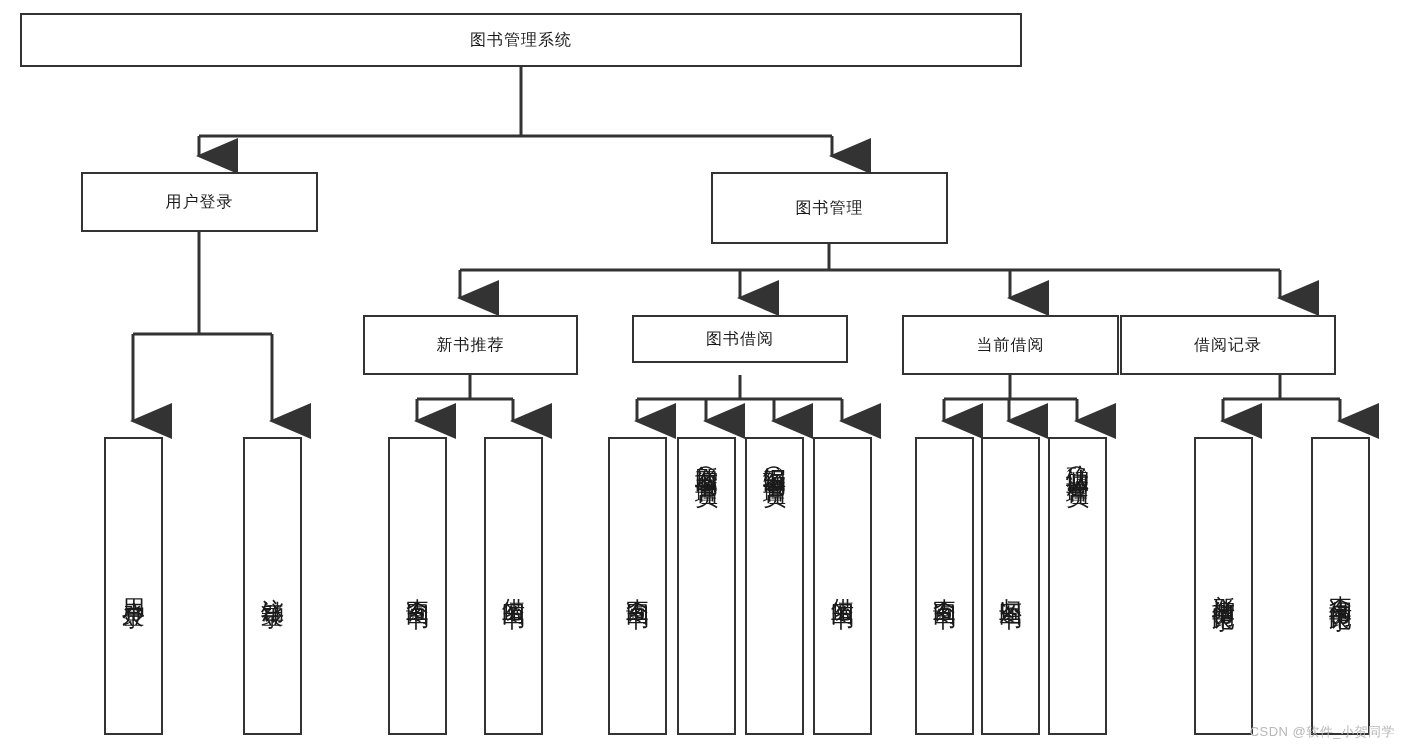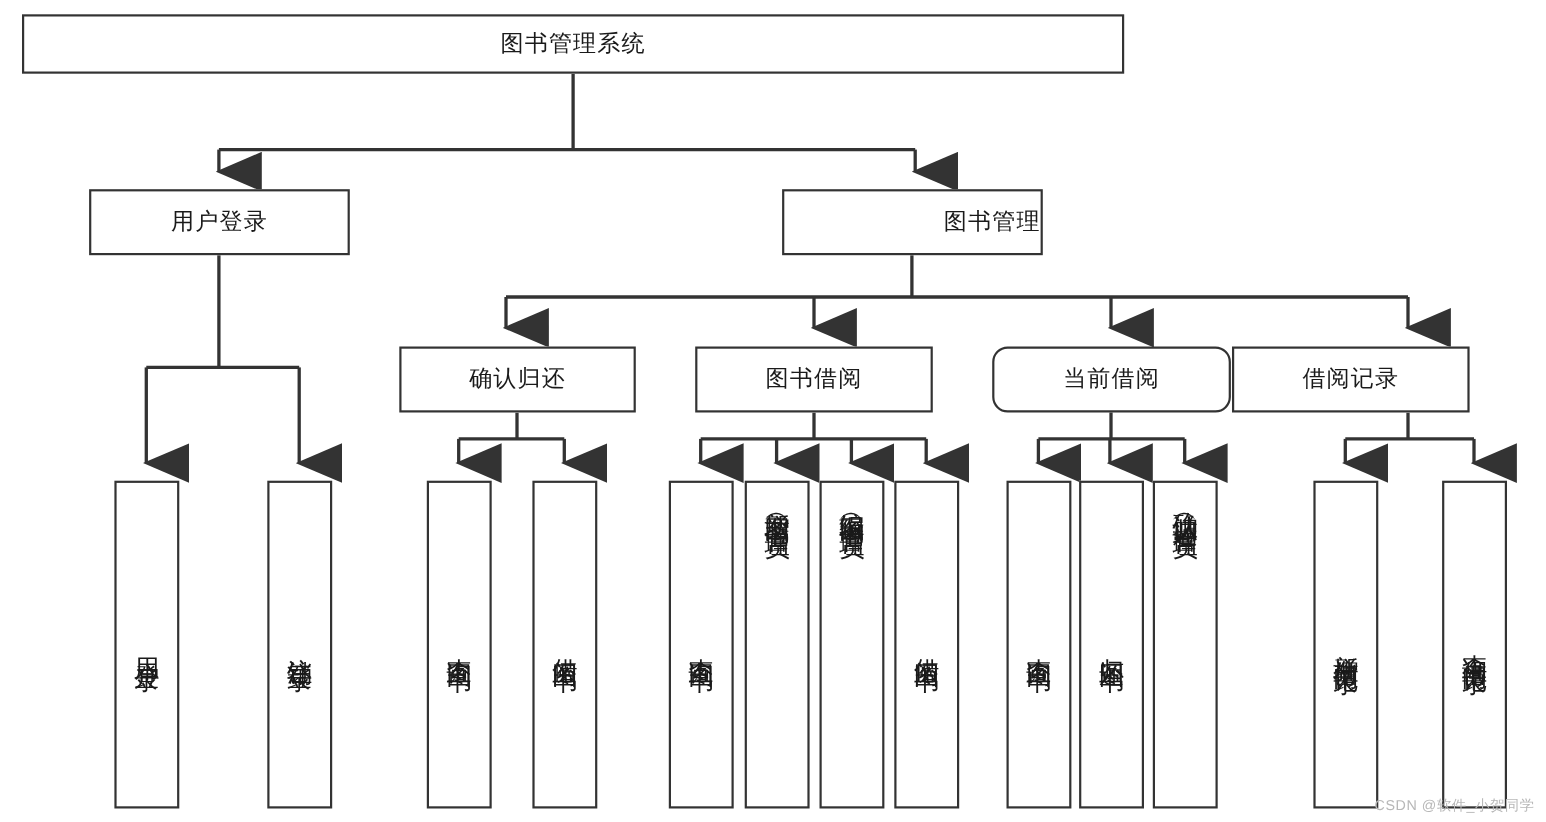--- a/index.html
+++ b/index.html
@@ -13,21 +13,21 @@
     position:absolute;
     background:#ffffff;
     border:2px solid #333333;
     box-sizing:border-box;
     display:flex;
     align-items:center;
     justify-content:center;
   }
   .node-label{
     color:#1a1a1a;
-    font-size:21px;
+    font-size:16px;
     line-height:1.35;
     letter-spacing:1px;
     white-space:nowrap;
     text-align:center;
     user-select:none;
   }
   .node-label.vertical{
     writing-mode:vertical-rl;
     text-orientation:upright;
     font-size:23px;
@@ -106,31 +106,31 @@
   </g>
 </svg>
 
 <div class="node-box" style="left:20px;top:13px;width:1002px;height:54px;">
   <span class="node-label">图书管理系统</span>
 </div>
 
 <div class="node-box" style="left:81px;top:172px;width:237px;height:60px;">
   <span class="node-label">用户登录</span>
 </div>
-<div class="node-box" style="left:711px;top:172px;width:237px;height:60px;justify-content:flex-end;">
+<div class="node-box" style="left:711px;top:172px;width:237px;height:72px;">
   <span class="node-label">图书管理</span>
 </div>
 
 <div class="node-box" style="left:363px;top:315px;width:215px;height:60px;">
-  <span class="node-label">确认归还</span>
+  <span class="node-label">新书推荐</span>
 </div>
-<div class="node-box" style="left:632px;top:315px;width:216px;height:60px;">
+<div class="node-box" style="left:632px;top:315px;width:216px;height:48px;">
   <span class="node-label">图书借阅</span>
 </div>
-<div class="node-box" style="left:902px;top:315px;width:217px;height:60px;border-radius:14px;">
+<div class="node-box" style="left:902px;top:315px;width:217px;height:60px;">
   <span class="node-label">当前借阅</span>
 </div>
 <div class="node-box" style="left:1120px;top:315px;width:216px;height:60px;">
   <span class="node-label">借阅记录</span>
 </div>
 
 <div class="node-box leaf short" style="left:104px;top:437px;width:59px;height:298px;">
   <span class="node-label vertical">用户登录</span>
 </div>
 <div class="node-box leaf short" style="left:243px;top:437px;width:59px;height:298px;">

